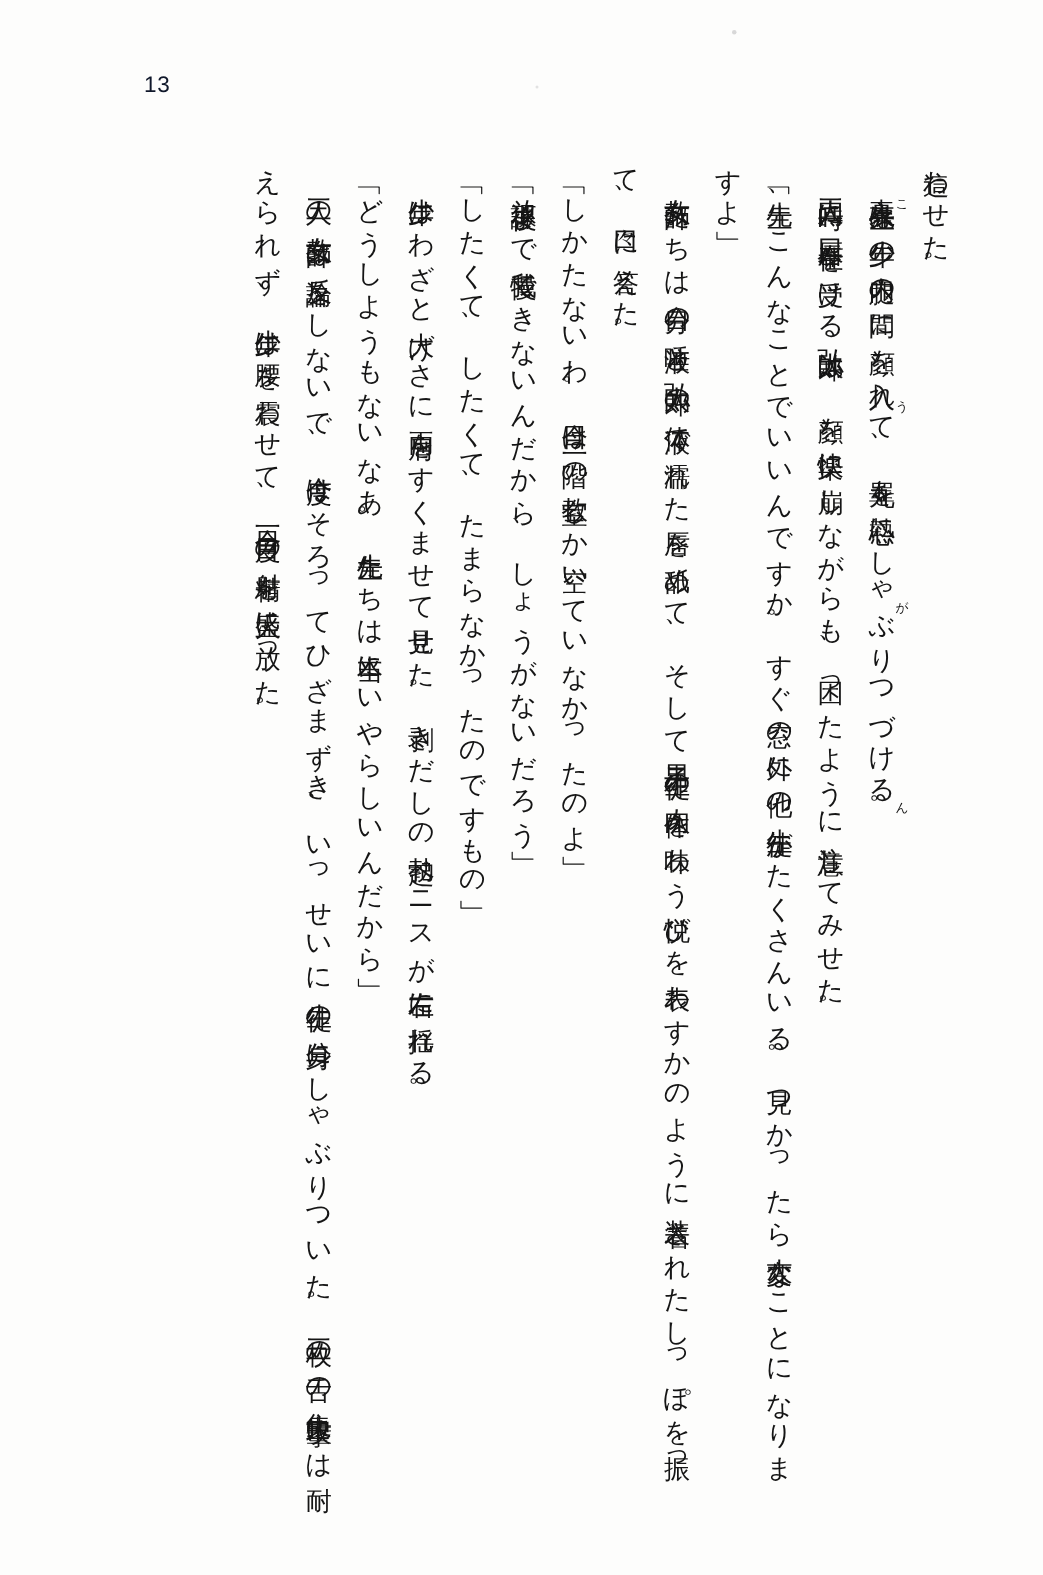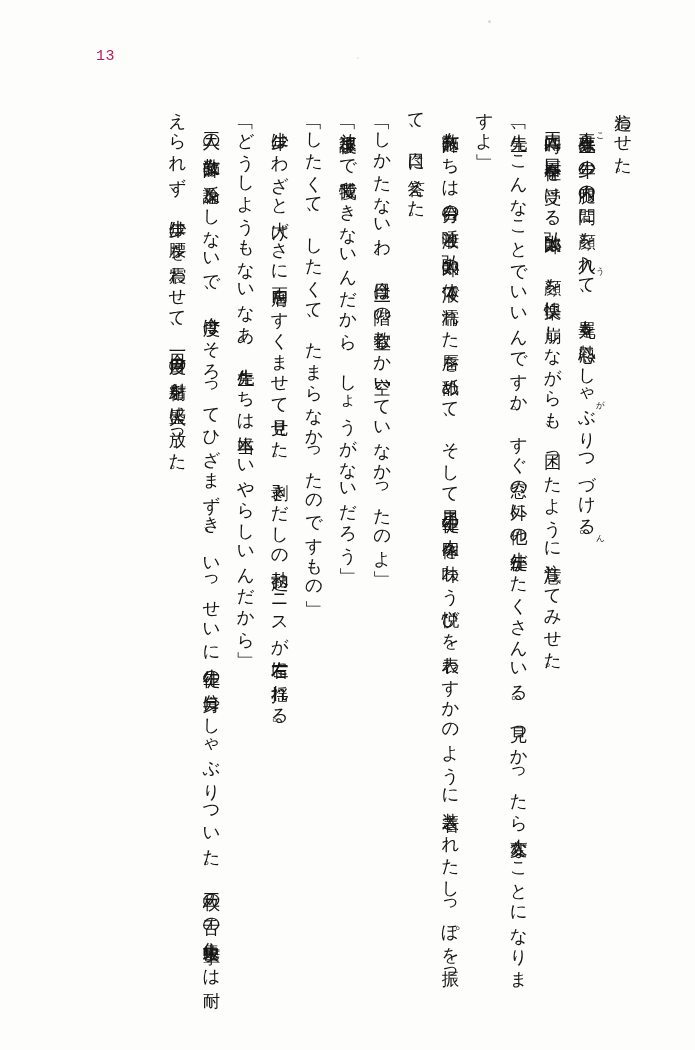--- a/index.html
+++ b/index.html
@@ -18,22 +18,22 @@
     position: relative;
     width: 695px;
     height: 1050px;
     background: #fdfdfc;
   }
   .page-number {
     position: absolute;
     top: 48px;
     left: 96px;
     font-size: 15px;
-    font-family: Liberation Mono, monospace;
-    color: #be185d;
+    font-family: Liberation Sans, sans-serif;
+    color: #0f172a;
     letter-spacing: 0.5px;
   }
   .text-block {
     position: absolute;
     top: 100px;
     left: 60px;
     width: 580px;
     height: 880px;
     writing-mode: vertical-rl;
     text-orientation: upright;

